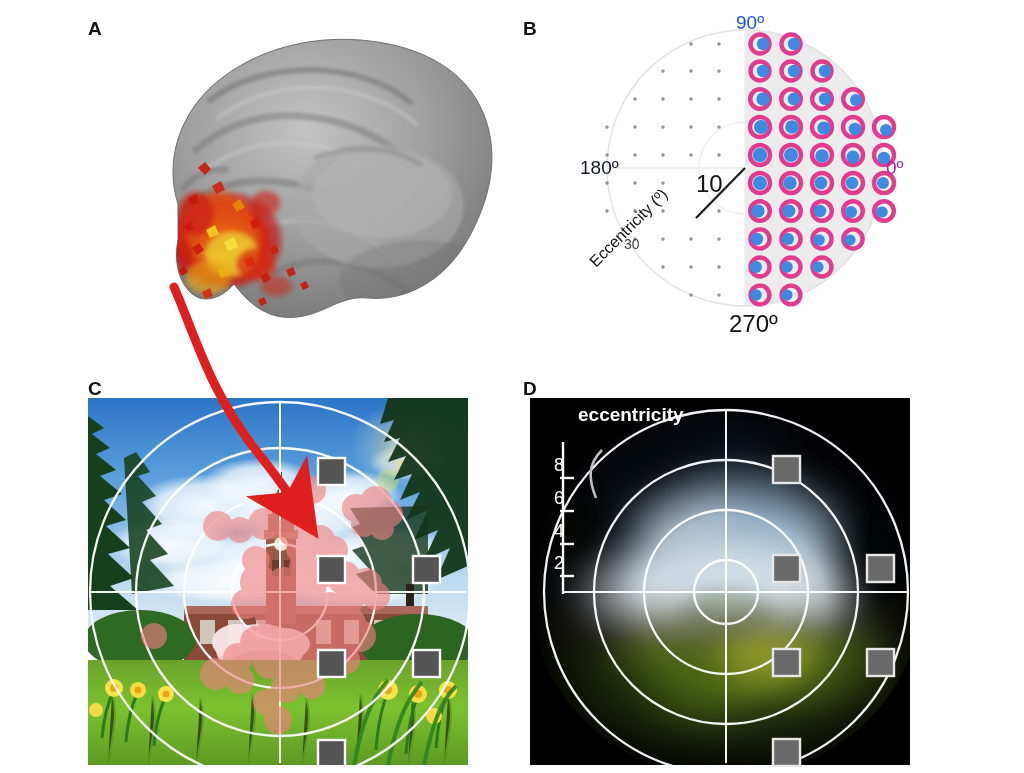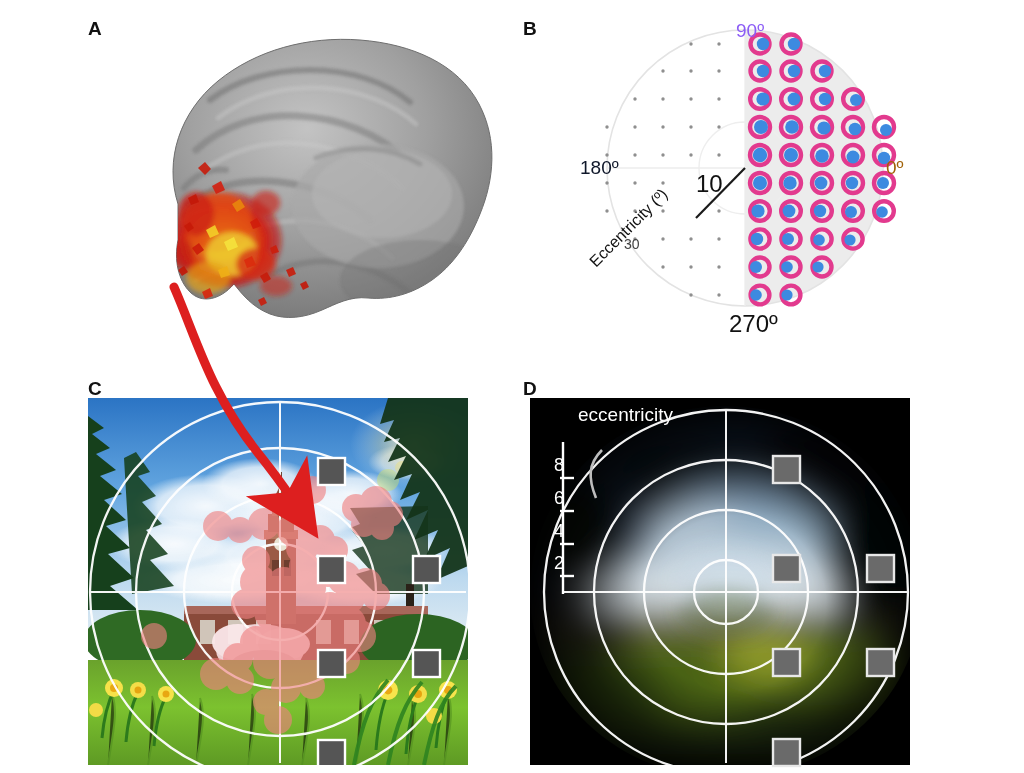--- a/index.html
+++ b/index.html
@@ -345,22 +345,22 @@
             <circle cx="236" cy="295" r="5.8" fill="#3d8ae0"></circle>
           </g>
         <g>
             <circle cx="271" cy="295" r="9.4" fill="none" stroke="#e23a8e" stroke-width="4.4"></circle>
             <circle cx="267" cy="295" r="5.6" fill="#3d8ae0"></circle>
           </g>
       </g>
     </svg>
   </div>
 
-  <div class="abs nosel" style="left:736px;top:20px;font-size:19px;color:#8b5cf6;">90º</div>
-  <div class="abs nosel" style="left:886px;top:157px;font-size:19px;color:#a16207;">0º</div>
+  <div class="abs nosel" style="left:736px;top:12px;font-size:19px;color:#1d4ed8;">90º</div>
+  <div class="abs nosel" style="left:886px;top:157px;font-size:19px;color:#a21caf;">0º</div>
   <div class="abs nosel" style="left:580px;top:157px;font-size:19px;color:#0f172a;">180º</div>
   <div class="abs nosel" style="left:729px;top:310px;font-size:24px;color:#111;">270º</div>
   <div class="abs nosel" style="left:696px;top:170px;font-size:24px;color:#111;">10</div>
   <div class="abs nosel" style="left:624px;top:236px;font-size:14px;color:#404040;">30</div>
   <div class="abs nosel" style="left:586px;top:258px;font-size:16px;color:#111;transform:rotate(-45deg);transform-origin:0 0;white-space:nowrap;">Eccentricity (º)</div>
 
   <div class="panel-letter nosel" style="left:88px;top:378px;">C</div>
 
   <div class="abs" style="left:88px;top:398px;width:380px;height:367px;overflow:hidden;">
     <svg width="380" height="367" viewBox="0 0 380 367">
@@ -647,21 +647,21 @@
         <line x1="30" y1="80" x2="44" y2="80"></line>
         <line x1="30" y1="113" x2="44" y2="113"></line>
         <line x1="30" y1="146" x2="44" y2="146"></line>
         <line x1="30" y1="178" x2="44" y2="178"></line>
       </g>
 
       <path d="M66,100 C58,80 58,66 72,52" fill="none" stroke="#bdbdbd" stroke-width="2.6"></path>
     </svg>
   </div>
 
-  <div class="abs nosel" style="left:578px;top:404px;font-size:19px;color:#ffffff;">eccentricity</div>
+  <div class="abs nosel" style="left:578px;top:404px;font-size:19px;color:#ffffff;font-weight:bold;">eccentricity</div>
   <div class="abs nosel" style="left:554px;top:455px;font-size:18px;color:#ffffff;">8</div>
   <div class="abs nosel" style="left:554px;top:488px;font-size:18px;color:#ffffff;">6</div>
   <div class="abs nosel" style="left:554px;top:521px;font-size:18px;color:#ffffff;">4</div>
   <div class="abs nosel" style="left:554px;top:553px;font-size:18px;color:#ffffff;">2</div>
 
   <div class="abs" style="left:530px;top:398px;width:380px;height:367px;pointer-events:none;">
     <svg width="380" height="367" viewBox="0 0 380 367">
       <g>
         <rect x="243" y="58" width="27" height="27" fill="#6a6a6a" stroke="#e8e8e8" stroke-width="2.4"></rect>
         <rect x="243" y="157" width="27" height="27" fill="#6a6a6a" stroke="#e8e8e8" stroke-width="2.4"></rect>

